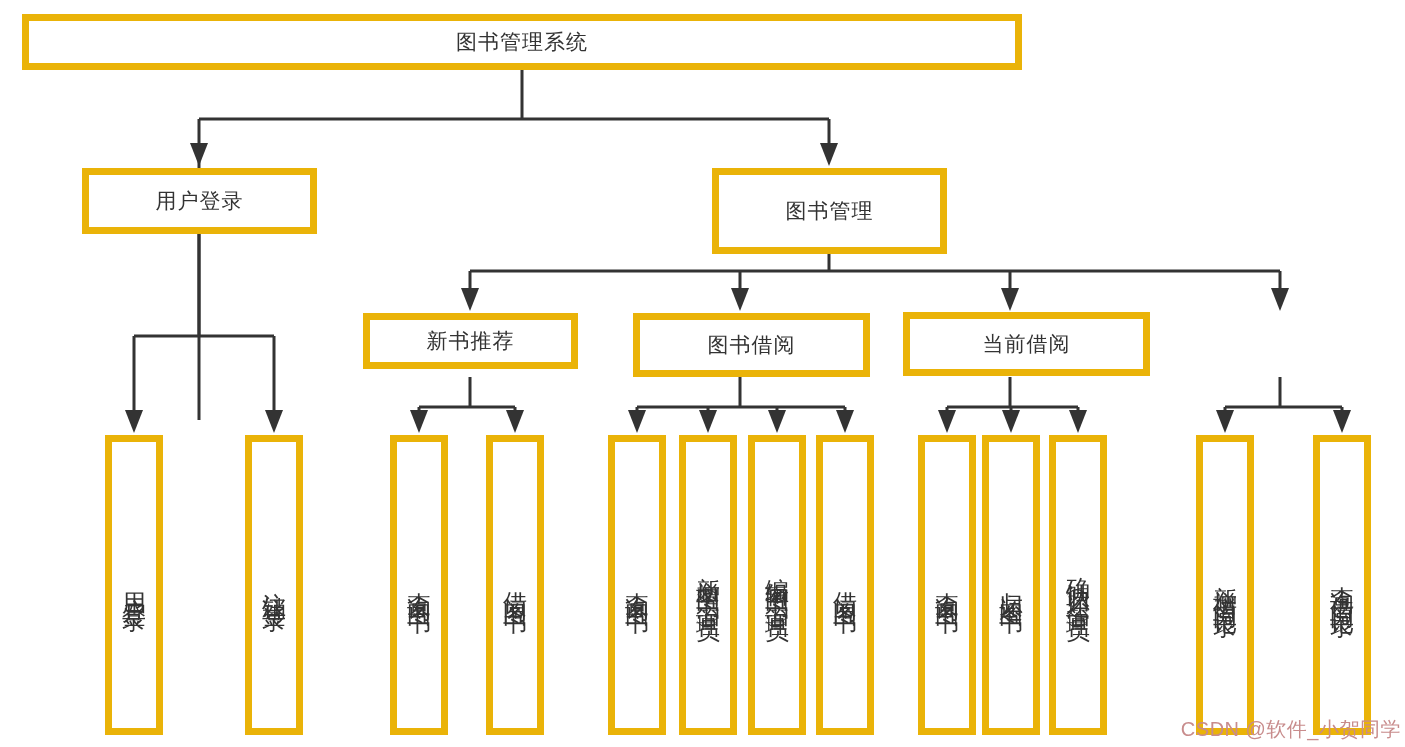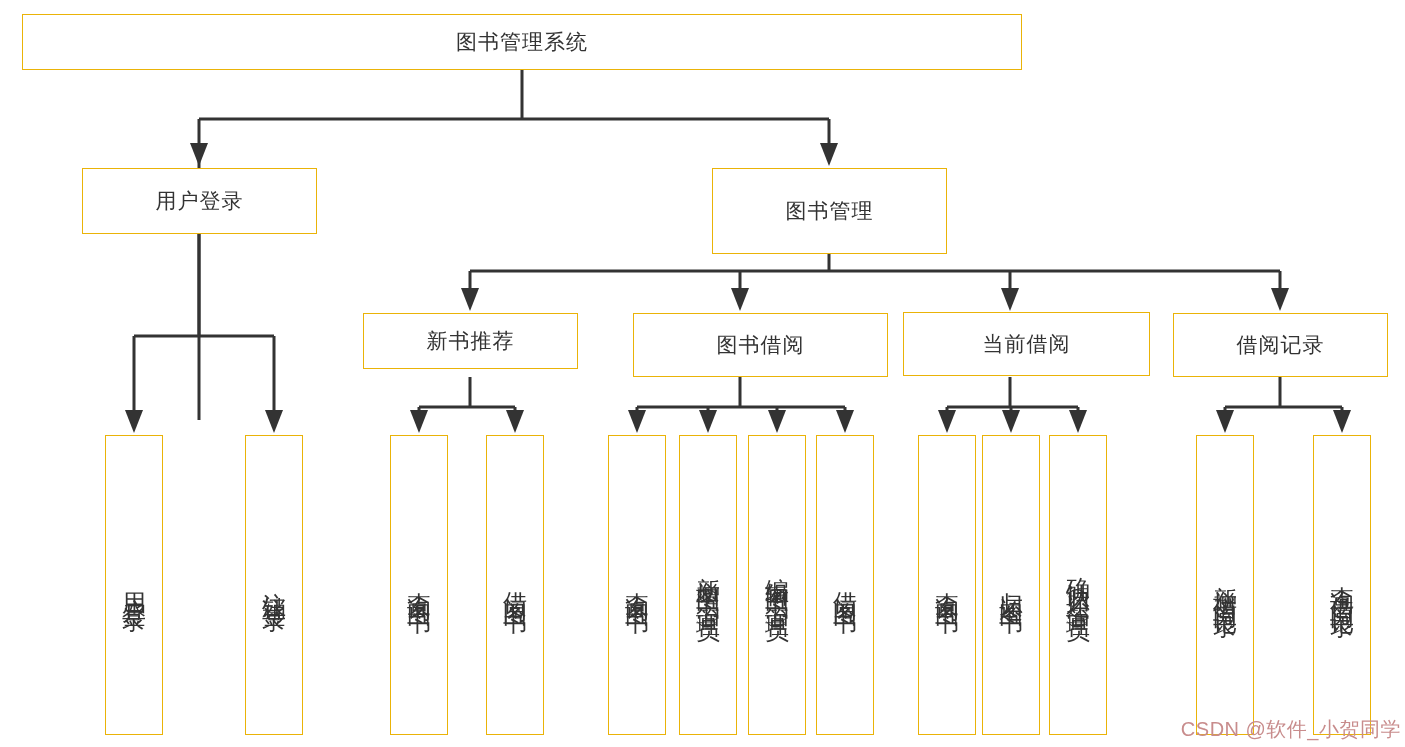--- a/index.html
+++ b/index.html
@@ -17,21 +17,21 @@
     overflow: hidden;
   }
   .connectors {
     position: absolute;
     left: 0; top: 0;
     width: 1405px; height: 747px;
     z-index: 0;
   }
   .node {
     position: absolute;
-    border: 1px solid #eab308;
+    border: 7px solid #eab308;
     background: #ffffff;
     display: flex;
     align-items: center;
     justify-content: center;
     color: #333333;
     z-index: 1;
   }
   .h-node {
     font-size: 21px;
     letter-spacing: 1px;
@@ -100,28 +100,25 @@
   <div class="node h-node" style="left:82px; top:168px; width:235px; height:66px;">
     <span>用户登录</span>
   </div>
   <div class="node h-node" style="left:712px; top:168px; width:235px; height:86px;">
     <span>图书管理</span>
   </div>
 
   <div class="node h-node" style="left:363px; top:313px; width:215px; height:56px;">
     <span>新书推荐</span>
   </div>
-  <div class="node h-node" style="left:633px; top:313px; width:255px; height:64px;">
+  <div class="node h-node" style="left:633px; top:313px; width:237px; height:64px;">
     <span>图书借阅</span>
   </div>
   <div class="node h-node" style="left:903px; top:312px; width:247px; height:64px;">
     <span>当前借阅</span>
-  </div>
-  <div class="node h-node" style="left:1173px; top:313px; width:215px; height:64px;">
-    <span>借阅记录</span>
   </div>
 
   <div class="node leaf" style="left:105px; top:435px; width:58px; height:300px;">
     <span>用户登录</span>
   </div>
   <div class="node leaf" style="left:245px; top:435px; width:58px; height:300px;">
     <span>注销登录</span>
   </div>
 
   <div class="node leaf" style="left:390px; top:435px; width:58px; height:300px;">

